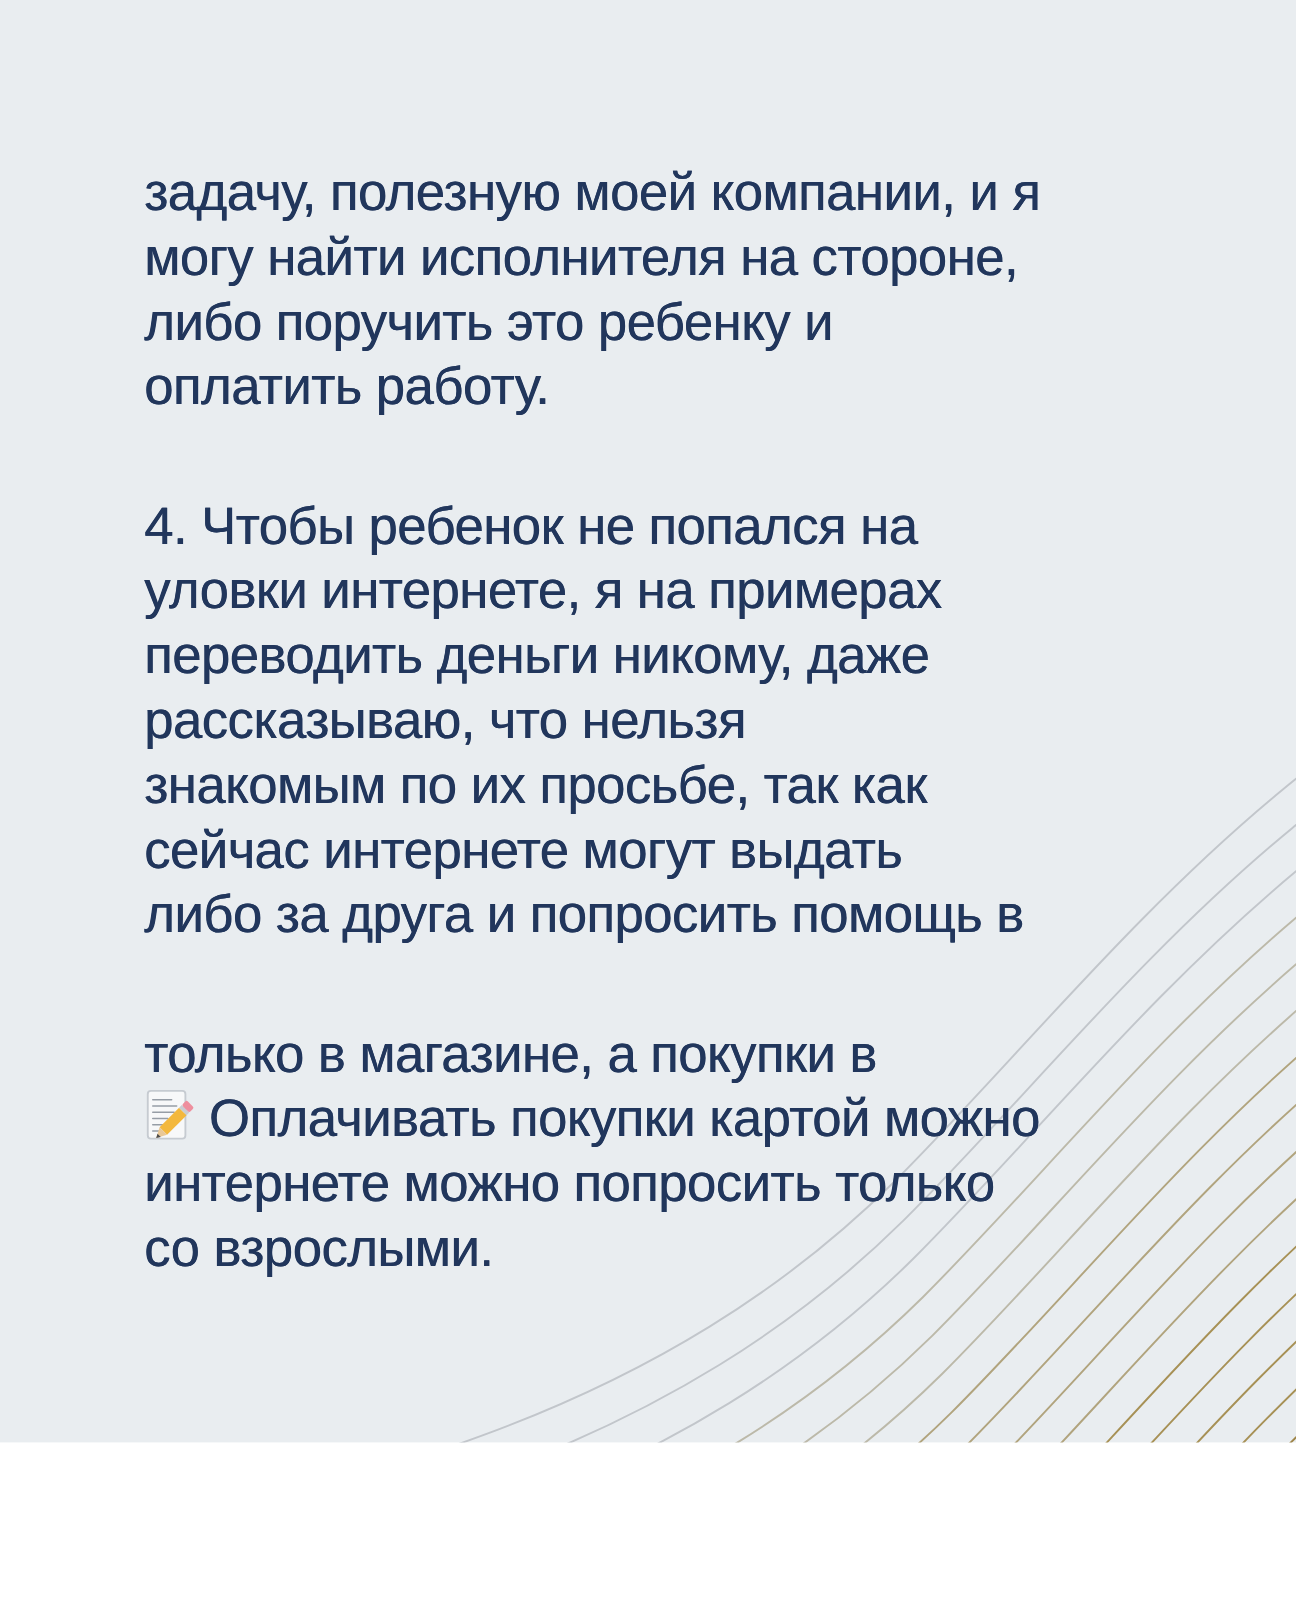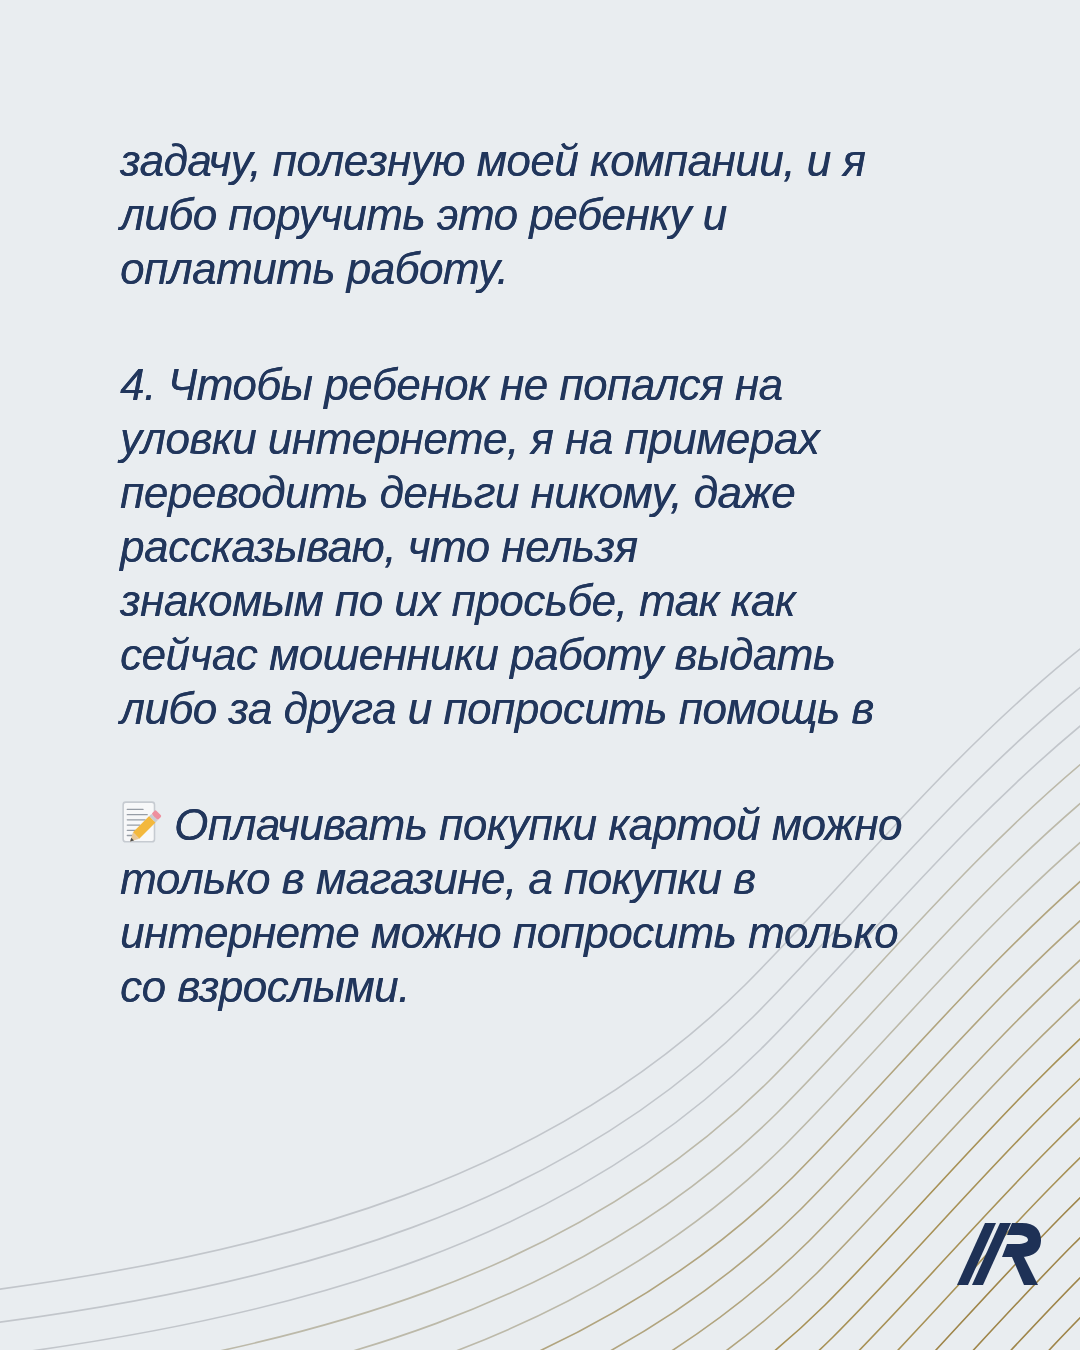--- a/index.html
+++ b/index.html
@@ -8,25 +8,24 @@
     --logo-navy:#1e3156;
     --arc-c1:#c2c6cb;
     --arc-c2:#bcb9a9;
     --arc-c3:#b1a47e;
     --arc-c4:#a79156;
     --arc-c5:#9e8549;
   }
   html,body{margin:0;padding:0;}
   .page{
     position:relative;
-    width:1080px;height:1350px;
+    width:1080px;height:1202px;
     background:var(--background);
     overflow:hidden;
     font-family:"Liberation Sans","DejaVu Sans",sans-serif;
-    font-style:italic;
   }
   .arcs{position:absolute;left:0;top:0;width:1080px;height:1350px;}
   .arcs path{fill:none;stroke-width:1.6;}
   .arc-c1{stroke:var(--arc-c1);}
   .arc-c2{stroke:var(--arc-c2);}
   .arc-c3{stroke:var(--arc-c3);}
   .arc-c4{stroke:var(--arc-c4);}
   .arc-c5{stroke:var(--arc-c5);}
   .content{
     position:absolute;left:120px;top:134px;width:900px;
@@ -83,56 +82,57 @@
     <use href="#swoosh" class="arc-c5" transform="translate(144,576)"></use>
     <use href="#swoosh" class="arc-c5" transform="translate(152,608)"></use>
     <use href="#swoosh" class="arc-c5" transform="translate(160,640)"></use>
     <use href="#swoosh" class="arc-c5" transform="translate(168,672)"></use>
   </svg>
 
   <div class="content">
 
     <div class="para">
       <div class="line">задачу, полезную моей компании, и я</div>
+      <div class="line">могу найти исполнителя на стороне,</div>
       <div class="line">либо поручить это ребенку и</div>
       <div class="line">оплатить работу.</div>
     </div>
 
     <div class="para">
       <div class="line">4. Чтобы ребенок не попался на</div>
       <div class="line">уловки интернете, я на примерах</div>
       <div class="line">переводить деньги никому, даже</div>
       <div class="line">рассказываю, что нельзя</div>
       <div class="line">знакомым по их просьбе, так как</div>
-      <div class="line">сейчас мошенники работу выдать</div>
+      <div class="line">сейчас интернете могут выдать</div>
       <div class="line">либо за друга и попросить помощь в</div>
     </div>
 
     <div class="para">
+      <div class="line">только в магазине, а покупки в</div>
       <div class="line">
         <svg class="memo-icon" viewBox="0 0 44 44" aria-hidden="true">
           <rect x="3" y="2" width="30" height="38" rx="2.5" fill="#f7f8f9" stroke="#c6cbd1" stroke-width="1.5"></rect>
           <g stroke="#969da6" stroke-width="1.3" stroke-linecap="round">
             <path d="M7 9 h15"></path>
             <path d="M7 14 h19"></path>
             <path d="M7 19 h17"></path>
             <path d="M7 24 h12"></path>
             <path d="M7 29 h10"></path>
             <path d="M7 34 h7"></path>
           </g>
           <g transform="rotate(-45 23 26)">
             <rect x="12" y="22" width="22" height="8.5" fill="#f3b83d"></rect>
             <rect x="34" y="22" width="3" height="8.5" fill="#c9cdd2"></rect>
             <rect x="37" y="22" width="5.5" height="8.5" rx="1.5" fill="#ee8f9e"></rect>
             <polygon points="12,22 4,26.2 12,30.5" fill="#e9c897"></polygon>
             <polygon points="7.2,24.5 4,26.2 7.2,28.2" fill="#4c4c4c"></polygon>
           </g>
         </svg><span>Оплачивать покупки картой можно</span>
       </div>
-      <div class="line">только в магазине, а покупки в</div>
       <div class="line">интернете можно попросить только</div>
       <div class="line">со взрослыми.</div>
     </div>
 
   </div>
 
   <svg class="logo" viewBox="0 0 88 64" role="img" aria-label="AR">
 
     <path d="M31 2 L42 2 L14 64 L3 64 Z"></path>
 

